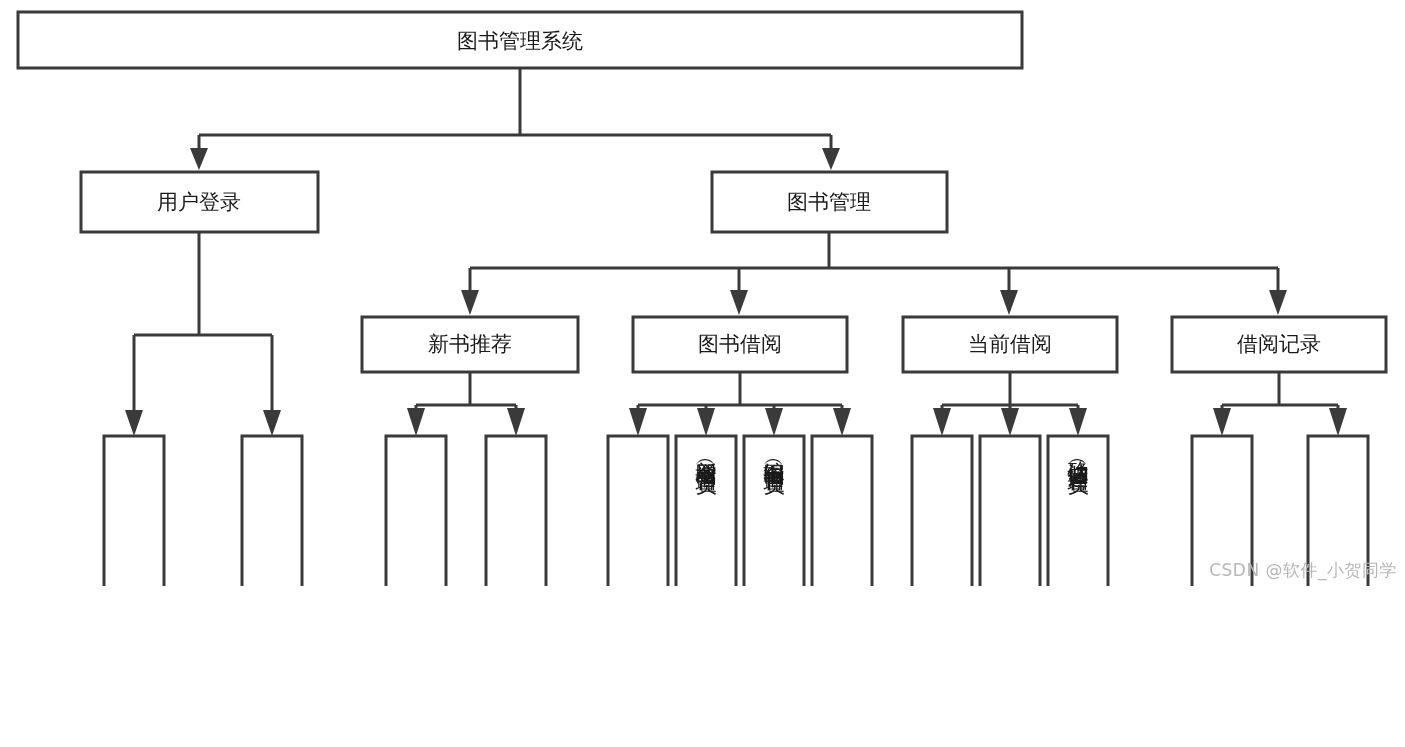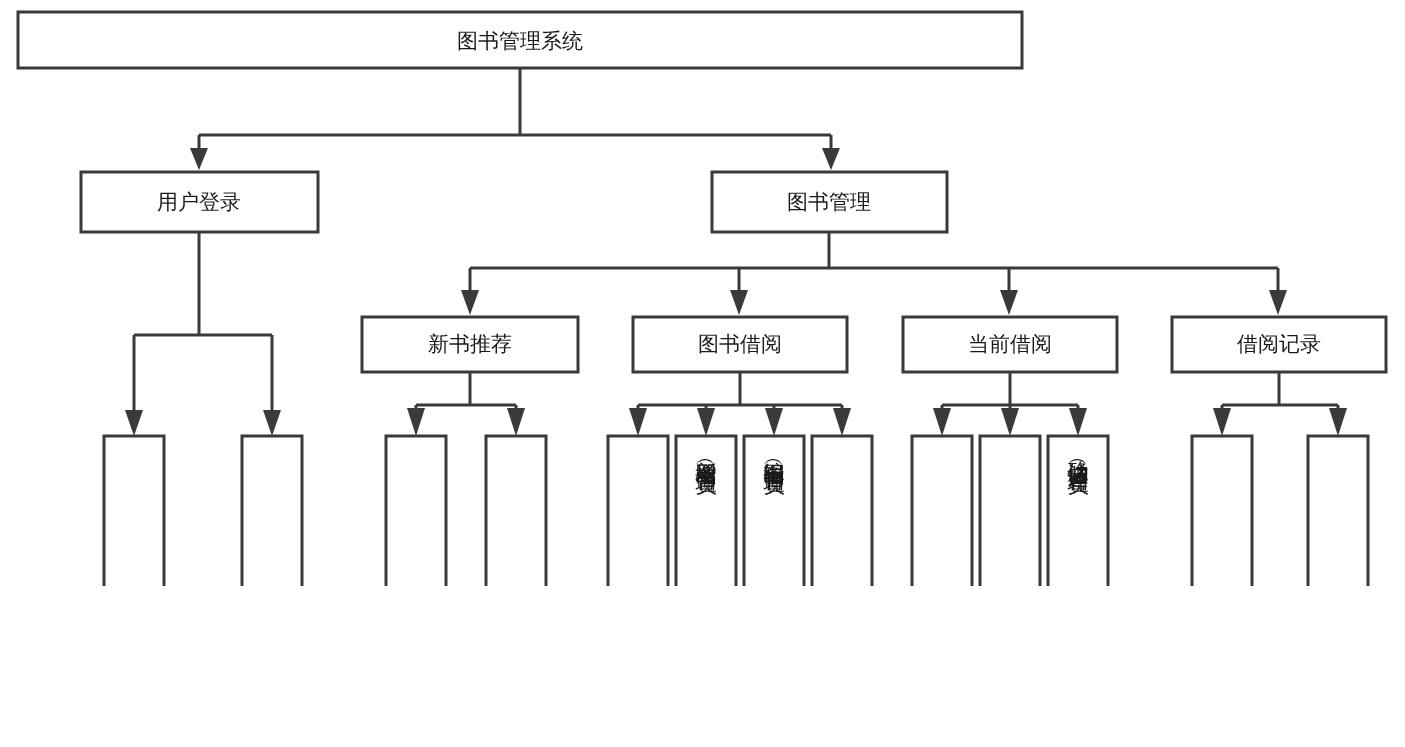--- a/index.html
+++ b/index.html
@@ -253,14 +253,15 @@
     <span class="vlabel-text">确认归还（管理员）</span>
   </div>
 
   <div class="vlabel-wrap mid" style="left:1192px; top:436px; width:60px; height:299px;">
     <span class="vlabel-text">新增借阅记录</span>
   </div>
   <div class="vlabel-wrap mid" style="left:1308px; top:436px; width:60px; height:299px;">
     <span class="vlabel-text">查询借阅记录</span>
   </div>
 
+  <div class="watermark">CSDN @软件_小贺同学</div>
 
 </div>
 
 </body></html>

